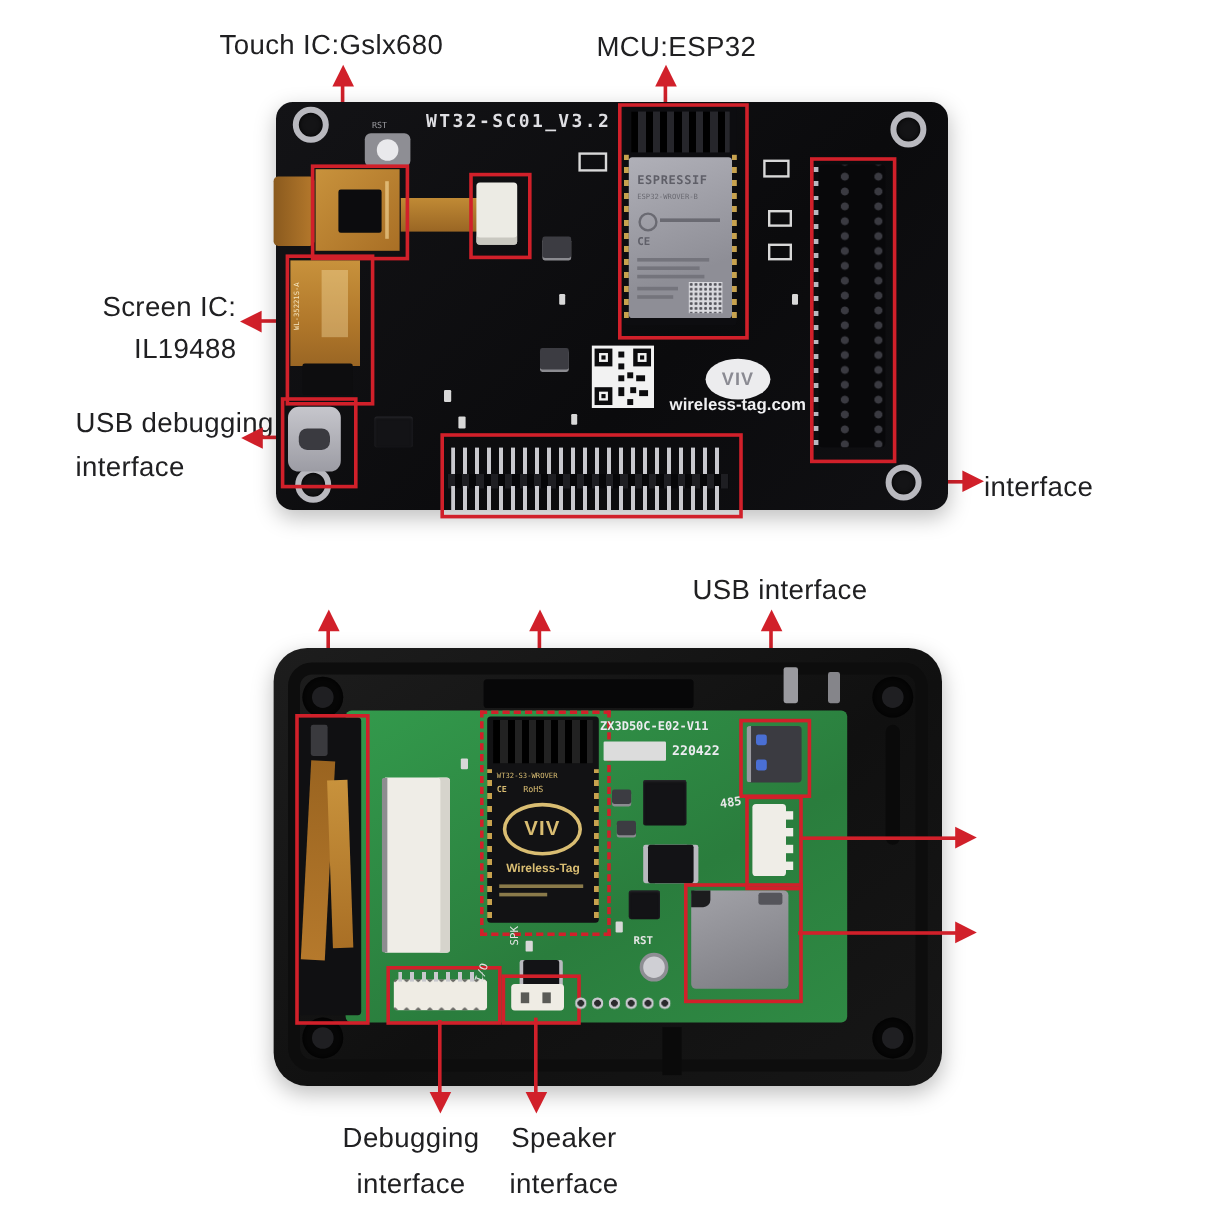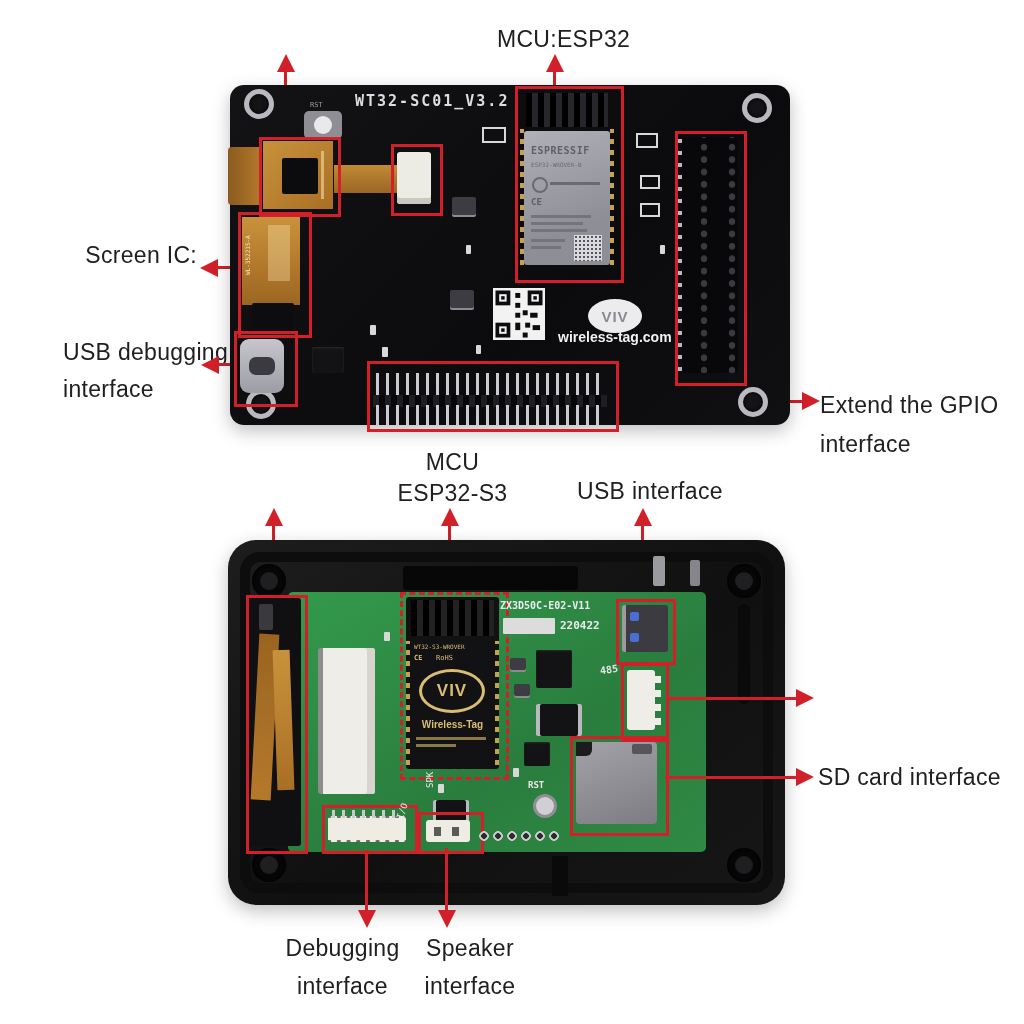--- a/index.html
+++ b/index.html
@@ -29,44 +29,45 @@
   .sot{position:absolute;background:#3c3c42;border-radius:2px;box-shadow:0 2px 0 #8b8b90;}
   .speck{position:absolute;background:#d8d8d8;border-radius:1px;}
   .goldedge{background-image:repeating-linear-gradient(0deg,#c7a24e 0 5px,transparent 5px 11px);}
   .pins{background-image:repeating-linear-gradient(90deg,#c9c9ce 0 3px,rgba(0,0,0,0) 3px 10px);}
 </style>
 </head>
 <body>
 
 <div id="stage">
 
+  <div class="lbl" style="left:183px;top:24px;">Touch IC:Gslx680</div>
   <div class="ah ah-up" style="left:277px;top:54px;"></div>
   <div class="vline" style="left:284px;top:70px;width:3px;height:72px;"></div>
 
   <div class="lbl" style="left:497px;top:26px;">MCU:ESP32</div>
   <div class="ah ah-up" style="left:546px;top:54px;"></div>
   <div class="vline" style="left:553px;top:70px;width:3px;height:20px;"></div>
 
   <div class="lbl lbl2 rgt" style="left:57px;top:238px;width:140px;line-height:35px;">
     <div>Screen IC:</div>
+    <div>IL19488</div>
   </div>
   <div class="ah ah-left" style="left:200px;top:259px;"></div>
   <div class="hline" style="left:216px;top:266px;width:23px;height:3px;"></div>
 
   <div class="lbl lbl2" style="left:63px;top:334px;line-height:37px;">
     <div>USB debugging</div>
     <div>interface</div>
   </div>
   <div class="ah ah-left" style="left:201px;top:356px;"></div>
   <div class="hline" style="left:217px;top:363px;width:18px;height:3px;"></div>
 
   <div class="hline" style="left:612px;top:400px;width:192px;height:3px;"></div>
   <div class="ah ah-right" style="left:802px;top:392px;"></div>
   <div class="lbl lbl2" style="left:820px;top:386px;line-height:39px;">
-    <div>Extend the GPIO</div>
     <div>interface</div>
   </div>
 
   <div id="board-top" class="board">
     <div class="silk" style="left:125px;top:7px;font-size:15px;font-weight:bold;letter-spacing:2px;color:#dedee2;">WT32-SC01_V3.2 '22</div>
 
     <div class="hole" style="left:14px;top:4px;width:20px;height:20px;"></div>
     <div class="hole" style="left:512px;top:8px;width:20px;height:20px;"></div>
     <div class="hole" style="left:16px;top:304px;width:20px;height:20px;"></div>
     <div class="hole" style="left:508px;top:302px;width:20px;height:20px;"></div>
@@ -176,24 +177,20 @@
     <div class="abs" style="left:143px;top:310px;width:234px;height:12px;background:#111114;background-image:repeating-linear-gradient(90deg,#1e1e22 0 6px,#060608 6px 12px);"></div>
     <div class="abs pins" style="left:146px;top:320px;width:228px;height:20px;"></div>
     <div class="rbox" style="left:137px;top:276px;width:246px;height:65px;"></div>
   </div>
 
   <div class="lbl ctr" style="left:120px;top:447px;width:300px;line-height:31px;">
   </div>
   <div class="ah ah-up" style="left:265px;top:508px;"></div>
   <div class="vline" style="left:272px;top:524px;width:3px;height:70px;"></div>
 
-  <div class="lbl ctr" style="left:390px;top:447px;width:125px;line-height:31px;">
-    <div>MCU</div>
-    <div>ESP32-S3</div>
-  </div>
   <div class="ah ah-up" style="left:441px;top:508px;"></div>
   <div class="vline" style="left:448px;top:524px;width:3px;height:70px;"></div>
 
   <div class="lbl" style="left:577px;top:478px;">USB interface</div>
   <div class="ah ah-up" style="left:634px;top:508px;"></div>
   <div class="vline" style="left:641px;top:524px;width:3px;height:78px;"></div>
 
   <div id="board-bot" class="board">
     <div class="abs" style="left:12px;top:12px;width:533px;height:341px;border:10px solid #0d0d0d;border-radius:20px;box-sizing:border-box;"></div>
     <div class="screw" style="left:24px;top:24px;"></div>
@@ -284,21 +281,20 @@
       <div class="abs" style="left:10px;top:6px;width:14px;height:26px;background:#3a3a3e;border-radius:2px;"></div>
     </div>
     <div class="rbox" style="left:18px;top:55px;width:56px;height:253px;"></div>
   </div>
 
   <div class="hline" style="left:666px;top:697px;width:132px;height:3px;"></div>
   <div class="ah ah-right" style="left:796px;top:689px;"></div>
 
   <div class="hline" style="left:665px;top:776px;width:133px;height:3px;"></div>
   <div class="ah ah-right" style="left:796px;top:768px;"></div>
-  <div class="lbl" style="left:818px;top:764px;">SD card interface</div>
 
   <div class="vline" style="left:365px;top:850px;width:3px;height:60px;"></div>
   <div class="ah ah-down" style="left:358px;top:910px;"></div>
   <div class="lbl lbl2 ctr" style="left:280px;top:929px;width:125px;">
     <div>Debugging</div>
     <div>interface</div>
   </div>
 
   <div class="vline" style="left:445px;top:848px;width:3px;height:62px;"></div>
   <div class="ah ah-down" style="left:438px;top:910px;"></div>

